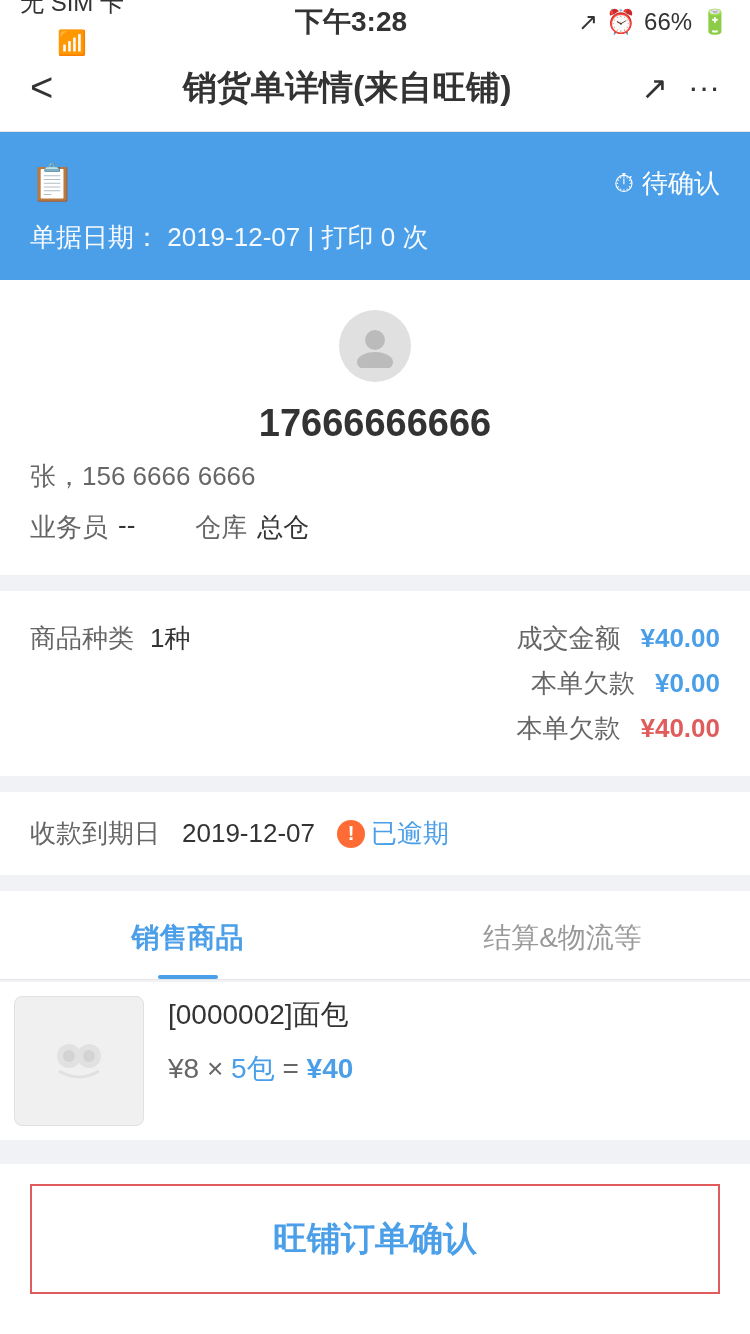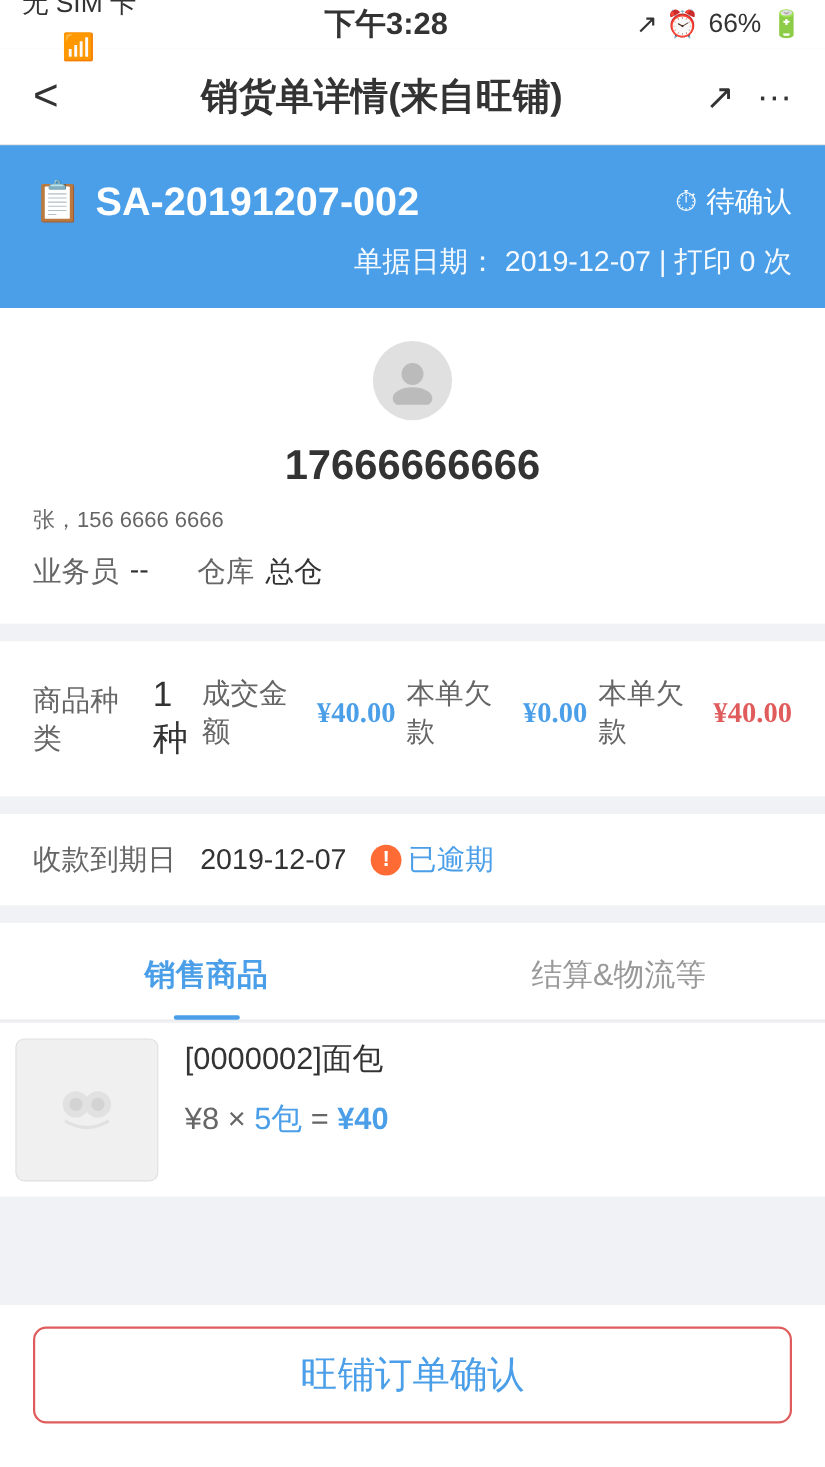--- a/index.html
+++ b/index.html
@@ -83,21 +83,20 @@
     .order-status {
       display: flex;
       align-items: center;
       gap: 8px;
       color: #fff;
       font-size: 26px;
     }
     .order-date {
       color: rgba(255,255,255,0.95);
       font-size: 26px;
-      text-align: right;
     }
 
     
     .customer-card {
       background: #fff;
       padding: 30px;
       margin-bottom: 16px;
     }
     .customer-top {
       display: flex;
@@ -117,27 +116,27 @@
       font-size: 40px;
       color: #999;
       flex-shrink: 0;
     }
     .customer-phone {
       font-size: 38px;
       font-weight: 600;
       color: #333;
     }
     .customer-name {
-      font-size: 20px;
+      font-size: 26px;
       color: #666;
       margin-bottom: 16px;
     }
     .customer-meta {
       display: flex;
-      gap: 44px;
+      gap: 60px;
       font-size: 26px;
       color: #666;
     }
     .meta-item { display: flex; gap: 10px; }
     .meta-label { color: #666; }
     .meta-value { color: #333; }
 
     
     .summary-card {
       background: #fff;
@@ -149,29 +148,28 @@
     }
     .summary-left {
       display: flex;
       align-items: center;
       gap: 16px;
       font-size: 26px;
       color: #666;
     }
     .summary-label { }
     .summary-type {
-      font-size: 32px;
+      font-size: 26px;
       color: #333;
     }
     .summary-right {
       display: flex;
-      flex-direction: row;
+      flex-direction: column;
       align-items: flex-end;
       gap: 10px;
-      font-family: Liberation Serif, serif;
     }
     .summary-row {
       display: flex;
       gap: 20px;
       align-items: center;
       font-size: 26px;
     }
     .summary-row-label { color: #666; }
     .amount-blue { color: #4a9fe8; font-weight: 600; }
     .amount-red { color: #e05c5c; font-weight: 600; }
@@ -285,27 +283,27 @@
     .bottom-bar {
       position: fixed;
       bottom: 0;
       left: 0;
       width: 750px;
       background: #fff;
       padding: 20px 30px 40px;
     }
     .confirm-btn {
       width: 100%;
-      height: 88px;
+      height: 110px;
       border: 2px solid #e05c5c;
-      border-radius: 12px;
+      border-radius: 0;
       background: #fff;
       color: #4a9fe8;
       font-size: 34px;
-      font-weight: 400;
+      font-weight: 700;
       cursor: pointer;
       display: flex;
       align-items: center;
       justify-content: center;
     }
   </style>
 </head>
 <body>
 
 <div class="status-bar">
@@ -330,21 +328,20 @@
   <div class="nav-right">
     <span class="nav-icon">↗</span>
     <span class="nav-icon">···</span>
   </div>
 </div>
 
 <div class="order-header">
   <div class="order-header-top">
     <div class="order-id">
       <span>📋</span>
-      <span>SA-20191207-002</span>
     </div>
     <div class="order-status">
       <span>⏱</span>
       <span>待确认</span>
     </div>
   </div>
   <div class="order-date">
     <span>单据日期：</span>
     <span>2019-12-07</span>
     <span>| 打印</span>

